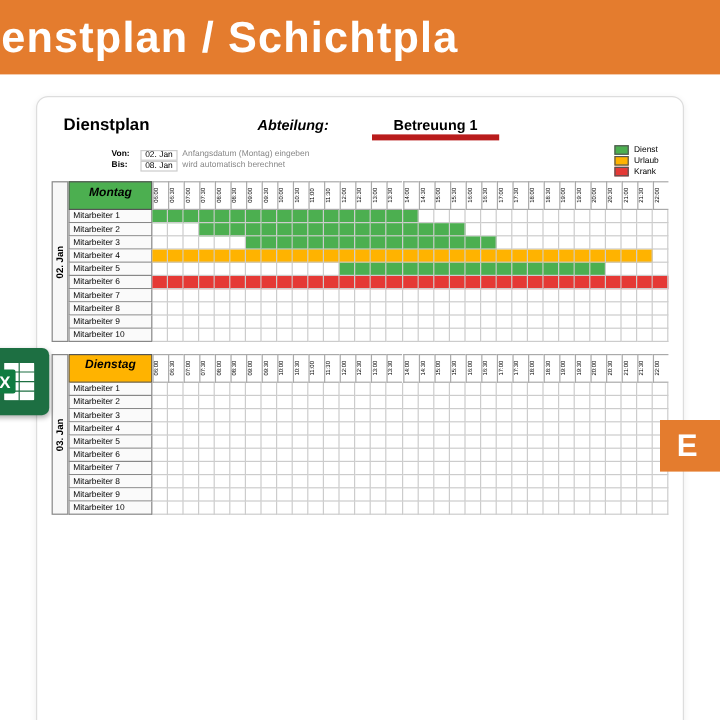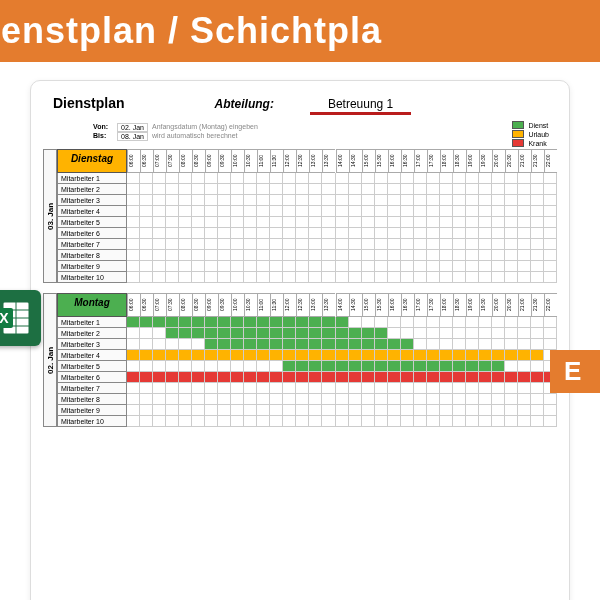--- a/index.html
+++ b/index.html
@@ -32,21 +32,21 @@
     overflow: hidden;
   }
   .header-row {
     display: flex;
     align-items: baseline;
     gap: 30px;
     margin-bottom: 8px;
   }
   .title-dienstplan { font-size: 14px; font-weight: bold; margin-left: 10px;}
   .abteilung-label { font-size: 12px; font-weight: bold; margin-left: 60px; font-style: italic;}
-  .abteilung-val { font-size: 12px; border-bottom: 3px solid #b91c1c; padding: 0 18px 1px 18px; margin-left: 6px;}
+  .abteilung-val { font-size: 12px; border-bottom: 5px solid #b91c1c; padding: 0 18px 1px 18px; margin-left: 6px; font-weight: bold;}
   .date-range {
     display: flex; gap: 6px; font-size: 7px; margin-left: 50px; margin-bottom: 8px;
   }
   .date-range .lbl { font-weight: bold; width: 20px;}
   .date-range .val { border: 1px solid #ccc; padding: 0 3px; }
   .date-range .note { color: #888; }
   .legend {
     position: absolute; right: 20px; top: 40px; font-size: 7px;
   }
   .legend-row { display: flex; align-items: center; gap: 4px; margin-bottom: 1px;}
@@ -153,20 +153,443 @@
         <div class="swatch sw-orange"></div>
         <span>Urlaub</span>
       </div>
     <div class="legend-row">
         <div class="swatch sw-red"></div>
         <span>Krank</span>
       </div>
   </div>
 
   <div id="days-container">
+      <div class="day-block">
+        <div class="date-side">02. Jan</div>
+        <div class="grid-wrap">
+          <div class="day-header">
+            <div class="day-name montag-hdr">Montag</div>
+            <div class="time-cells">
+              <div class="time-cell">06:00</div>
+              <div class="time-cell">06:30</div>
+              <div class="time-cell">07:00</div>
+              <div class="time-cell">07:30</div>
+              <div class="time-cell">08:00</div>
+              <div class="time-cell">08:30</div>
+              <div class="time-cell">09:00</div>
+              <div class="time-cell">09:30</div>
+              <div class="time-cell">10:00</div>
+              <div class="time-cell">10:30</div>
+              <div class="time-cell">11:00</div>
+              <div class="time-cell">11:30</div>
+              <div class="time-cell">12:00</div>
+              <div class="time-cell">12:30</div>
+              <div class="time-cell">13:00</div>
+              <div class="time-cell">13:30</div>
+              <div class="time-cell">14:00</div>
+              <div class="time-cell">14:30</div>
+              <div class="time-cell">15:00</div>
+              <div class="time-cell">15:30</div>
+              <div class="time-cell">16:00</div>
+              <div class="time-cell">16:30</div>
+              <div class="time-cell">17:00</div>
+              <div class="time-cell">17:30</div>
+              <div class="time-cell">18:00</div>
+              <div class="time-cell">18:30</div>
+              <div class="time-cell">19:00</div>
+              <div class="time-cell">19:30</div>
+              <div class="time-cell">20:00</div>
+              <div class="time-cell">20:30</div>
+              <div class="time-cell">21:00</div>
+              <div class="time-cell">21:30</div>
+              <div class="time-cell">22:00</div>
+            </div>
+          </div>
+          <div class="emp-row">
+            <div class="emp-name">Mitarbeiter 1</div>
+            <div class="slot-cells">
+              <div class="slot s-g"></div>
+              <div class="slot s-g"></div>
+              <div class="slot s-g"></div>
+              <div class="slot s-g"></div>
+              <div class="slot s-g"></div>
+              <div class="slot s-g"></div>
+              <div class="slot s-g"></div>
+              <div class="slot s-g"></div>
+              <div class="slot s-g"></div>
+              <div class="slot s-g"></div>
+              <div class="slot s-g"></div>
+              <div class="slot s-g"></div>
+              <div class="slot s-g"></div>
+              <div class="slot s-g"></div>
+              <div class="slot s-g"></div>
+              <div class="slot s-g"></div>
+              <div class="slot s-g"></div>
+              <div class="slot "></div>
+              <div class="slot "></div>
+              <div class="slot "></div>
+              <div class="slot "></div>
+              <div class="slot "></div>
+              <div class="slot "></div>
+              <div class="slot "></div>
+              <div class="slot "></div>
+              <div class="slot "></div>
+              <div class="slot "></div>
+              <div class="slot "></div>
+              <div class="slot "></div>
+              <div class="slot "></div>
+              <div class="slot "></div>
+              <div class="slot "></div>
+              <div class="slot "></div>
+            </div>
+          </div>
+          <div class="emp-row">
+            <div class="emp-name">Mitarbeiter 2</div>
+            <div class="slot-cells">
+              <div class="slot "></div>
+              <div class="slot "></div>
+              <div class="slot "></div>
+              <div class="slot s-g"></div>
+              <div class="slot s-g"></div>
+              <div class="slot s-g"></div>
+              <div class="slot s-g"></div>
+              <div class="slot s-g"></div>
+              <div class="slot s-g"></div>
+              <div class="slot s-g"></div>
+              <div class="slot s-g"></div>
+              <div class="slot s-g"></div>
+              <div class="slot s-g"></div>
+              <div class="slot s-g"></div>
+              <div class="slot s-g"></div>
+              <div class="slot s-g"></div>
+              <div class="slot s-g"></div>
+              <div class="slot s-g"></div>
+              <div class="slot s-g"></div>
+              <div class="slot s-g"></div>
+              <div class="slot "></div>
+              <div class="slot "></div>
+              <div class="slot "></div>
+              <div class="slot "></div>
+              <div class="slot "></div>
+              <div class="slot "></div>
+              <div class="slot "></div>
+              <div class="slot "></div>
+              <div class="slot "></div>
+              <div class="slot "></div>
+              <div class="slot "></div>
+              <div class="slot "></div>
+              <div class="slot "></div>
+            </div>
+          </div>
+          <div class="emp-row">
+            <div class="emp-name">Mitarbeiter 3</div>
+            <div class="slot-cells">
+              <div class="slot "></div>
+              <div class="slot "></div>
+              <div class="slot "></div>
+              <div class="slot "></div>
+              <div class="slot "></div>
+              <div class="slot "></div>
+              <div class="slot s-g"></div>
+              <div class="slot s-g"></div>
+              <div class="slot s-g"></div>
+              <div class="slot s-g"></div>
+              <div class="slot s-g"></div>
+              <div class="slot s-g"></div>
+              <div class="slot s-g"></div>
+              <div class="slot s-g"></div>
+              <div class="slot s-g"></div>
+              <div class="slot s-g"></div>
+              <div class="slot s-g"></div>
+              <div class="slot s-g"></div>
+              <div class="slot s-g"></div>
+              <div class="slot s-g"></div>
+              <div class="slot s-g"></div>
+              <div class="slot s-g"></div>
+              <div class="slot "></div>
+              <div class="slot "></div>
+              <div class="slot "></div>
+              <div class="slot "></div>
+              <div class="slot "></div>
+              <div class="slot "></div>
+              <div class="slot "></div>
+              <div class="slot "></div>
+              <div class="slot "></div>
+              <div class="slot "></div>
+              <div class="slot "></div>
+            </div>
+          </div>
+          <div class="emp-row">
+            <div class="emp-name">Mitarbeiter 4</div>
+            <div class="slot-cells">
+              <div class="slot s-o"></div>
+              <div class="slot s-o"></div>
+              <div class="slot s-o"></div>
+              <div class="slot s-o"></div>
+              <div class="slot s-o"></div>
+              <div class="slot s-o"></div>
+              <div class="slot s-o"></div>
+              <div class="slot s-o"></div>
+              <div class="slot s-o"></div>
+              <div class="slot s-o"></div>
+              <div class="slot s-o"></div>
+              <div class="slot s-o"></div>
+              <div class="slot s-o"></div>
+              <div class="slot s-o"></div>
+              <div class="slot s-o"></div>
+              <div class="slot s-o"></div>
+              <div class="slot s-o"></div>
+              <div class="slot s-o"></div>
+              <div class="slot s-o"></div>
+              <div class="slot s-o"></div>
+              <div class="slot s-o"></div>
+              <div class="slot s-o"></div>
+              <div class="slot s-o"></div>
+              <div class="slot s-o"></div>
+              <div class="slot s-o"></div>
+              <div class="slot s-o"></div>
+              <div class="slot s-o"></div>
+              <div class="slot s-o"></div>
+              <div class="slot s-o"></div>
+              <div class="slot s-o"></div>
+              <div class="slot s-o"></div>
+              <div class="slot s-o"></div>
+              <div class="slot "></div>
+            </div>
+          </div>
+          <div class="emp-row">
+            <div class="emp-name">Mitarbeiter 5</div>
+            <div class="slot-cells">
+              <div class="slot "></div>
+              <div class="slot "></div>
+              <div class="slot "></div>
+              <div class="slot "></div>
+              <div class="slot "></div>
+              <div class="slot "></div>
+              <div class="slot "></div>
+              <div class="slot "></div>
+              <div class="slot "></div>
+              <div class="slot "></div>
+              <div class="slot "></div>
+              <div class="slot "></div>
+              <div class="slot s-g"></div>
+              <div class="slot s-g"></div>
+              <div class="slot s-g"></div>
+              <div class="slot s-g"></div>
+              <div class="slot s-g"></div>
+              <div class="slot s-g"></div>
+              <div class="slot s-g"></div>
+              <div class="slot s-g"></div>
+              <div class="slot s-g"></div>
+              <div class="slot s-g"></div>
+              <div class="slot s-g"></div>
+              <div class="slot s-g"></div>
+              <div class="slot s-g"></div>
+              <div class="slot s-g"></div>
+              <div class="slot s-g"></div>
+              <div class="slot s-g"></div>
+              <div class="slot s-g"></div>
+              <div class="slot "></div>
+              <div class="slot "></div>
+              <div class="slot "></div>
+              <div class="slot "></div>
+            </div>
+          </div>
+          <div class="emp-row">
+            <div class="emp-name">Mitarbeiter 6</div>
+            <div class="slot-cells">
+              <div class="slot s-r"></div>
+              <div class="slot s-r"></div>
+              <div class="slot s-r"></div>
+              <div class="slot s-r"></div>
+              <div class="slot s-r"></div>
+              <div class="slot s-r"></div>
+              <div class="slot s-r"></div>
+              <div class="slot s-r"></div>
+              <div class="slot s-r"></div>
+              <div class="slot s-r"></div>
+              <div class="slot s-r"></div>
+              <div class="slot s-r"></div>
+              <div class="slot s-r"></div>
+              <div class="slot s-r"></div>
+              <div class="slot s-r"></div>
+              <div class="slot s-r"></div>
+              <div class="slot s-r"></div>
+              <div class="slot s-r"></div>
+              <div class="slot s-r"></div>
+              <div class="slot s-r"></div>
+              <div class="slot s-r"></div>
+              <div class="slot s-r"></div>
+              <div class="slot s-r"></div>
+              <div class="slot s-r"></div>
+              <div class="slot s-r"></div>
+              <div class="slot s-r"></div>
+              <div class="slot s-r"></div>
+              <div class="slot s-r"></div>
+              <div class="slot s-r"></div>
+              <div class="slot s-r"></div>
+              <div class="slot s-r"></div>
+              <div class="slot s-r"></div>
+              <div class="slot s-r"></div>
+            </div>
+          </div>
+          <div class="emp-row">
+            <div class="emp-name">Mitarbeiter 7</div>
+            <div class="slot-cells">
+              <div class="slot "></div>
+              <div class="slot "></div>
+              <div class="slot "></div>
+              <div class="slot "></div>
+              <div class="slot "></div>
+              <div class="slot "></div>
+              <div class="slot "></div>
+              <div class="slot "></div>
+              <div class="slot "></div>
+              <div class="slot "></div>
+              <div class="slot "></div>
+              <div class="slot "></div>
+              <div class="slot "></div>
+              <div class="slot "></div>
+              <div class="slot "></div>
+              <div class="slot "></div>
+              <div class="slot "></div>
+              <div class="slot "></div>
+              <div class="slot "></div>
+              <div class="slot "></div>
+              <div class="slot "></div>
+              <div class="slot "></div>
+              <div class="slot "></div>
+              <div class="slot "></div>
+              <div class="slot "></div>
+              <div class="slot "></div>
+              <div class="slot "></div>
+              <div class="slot "></div>
+              <div class="slot "></div>
+              <div class="slot "></div>
+              <div class="slot "></div>
+              <div class="slot "></div>
+              <div class="slot "></div>
+            </div>
+          </div>
+          <div class="emp-row">
+            <div class="emp-name">Mitarbeiter 8</div>
+            <div class="slot-cells">
+              <div class="slot "></div>
+              <div class="slot "></div>
+              <div class="slot "></div>
+              <div class="slot "></div>
+              <div class="slot "></div>
+              <div class="slot "></div>
+              <div class="slot "></div>
+              <div class="slot "></div>
+              <div class="slot "></div>
+              <div class="slot "></div>
+              <div class="slot "></div>
+              <div class="slot "></div>
+              <div class="slot "></div>
+              <div class="slot "></div>
+              <div class="slot "></div>
+              <div class="slot "></div>
+              <div class="slot "></div>
+              <div class="slot "></div>
+              <div class="slot "></div>
+              <div class="slot "></div>
+              <div class="slot "></div>
+              <div class="slot "></div>
+              <div class="slot "></div>
+              <div class="slot "></div>
+              <div class="slot "></div>
+              <div class="slot "></div>
+              <div class="slot "></div>
+              <div class="slot "></div>
+              <div class="slot "></div>
+              <div class="slot "></div>
+              <div class="slot "></div>
+              <div class="slot "></div>
+              <div class="slot "></div>
+            </div>
+          </div>
+          <div class="emp-row">
+            <div class="emp-name">Mitarbeiter 9</div>
+            <div class="slot-cells">
+              <div class="slot "></div>
+              <div class="slot "></div>
+              <div class="slot "></div>
+              <div class="slot "></div>
+              <div class="slot "></div>
+              <div class="slot "></div>
+              <div class="slot "></div>
+              <div class="slot "></div>
+              <div class="slot "></div>
+              <div class="slot "></div>
+              <div class="slot "></div>
+              <div class="slot "></div>
+              <div class="slot "></div>
+              <div class="slot "></div>
+              <div class="slot "></div>
+              <div class="slot "></div>
+              <div class="slot "></div>
+              <div class="slot "></div>
+              <div class="slot "></div>
+              <div class="slot "></div>
+              <div class="slot "></div>
+              <div class="slot "></div>
+              <div class="slot "></div>
+              <div class="slot "></div>
+              <div class="slot "></div>
+              <div class="slot "></div>
+              <div class="slot "></div>
+              <div class="slot "></div>
+              <div class="slot "></div>
+              <div class="slot "></div>
+              <div class="slot "></div>
+              <div class="slot "></div>
+              <div class="slot "></div>
+            </div>
+          </div>
+          <div class="emp-row">
+            <div class="emp-name">Mitarbeiter 10</div>
+            <div class="slot-cells">
+              <div class="slot "></div>
+              <div class="slot "></div>
+              <div class="slot "></div>
+              <div class="slot "></div>
+              <div class="slot "></div>
+              <div class="slot "></div>
+              <div class="slot "></div>
+              <div class="slot "></div>
+              <div class="slot "></div>
+              <div class="slot "></div>
+              <div class="slot "></div>
+              <div class="slot "></div>
+              <div class="slot "></div>
+              <div class="slot "></div>
+              <div class="slot "></div>
+              <div class="slot "></div>
+              <div class="slot "></div>
+              <div class="slot "></div>
+              <div class="slot "></div>
+              <div class="slot "></div>
+              <div class="slot "></div>
+              <div class="slot "></div>
+              <div class="slot "></div>
+              <div class="slot "></div>
+              <div class="slot "></div>
+              <div class="slot "></div>
+              <div class="slot "></div>
+              <div class="slot "></div>
+              <div class="slot "></div>
+              <div class="slot "></div>
+              <div class="slot "></div>
+              <div class="slot "></div>
+              <div class="slot "></div>
+            </div>
+          </div>
+        </div>
+      </div>
       <div class="day-block">
         <div class="date-side">03. Jan</div>
         <div class="grid-wrap">
           <div class="day-header">
             <div class="day-name dienstag-hdr">Dienstag</div>
             <div class="time-cells">
               <div class="time-cell">06:00</div>
               <div class="time-cell">06:30</div>
               <div class="time-cell">07:00</div>
               <div class="time-cell">07:30</div>
@@ -576,443 +999,20 @@
               <div class="slot "></div>
               <div class="slot "></div>
               <div class="slot "></div>
               <div class="slot "></div>
               <div class="slot "></div>
               <div class="slot "></div>
             </div>
           </div>
         </div>
       </div>
-      <div class="day-block">
-        <div class="date-side">02. Jan</div>
-        <div class="grid-wrap">
-          <div class="day-header">
-            <div class="day-name montag-hdr">Montag</div>
-            <div class="time-cells">
-              <div class="time-cell">06:00</div>
-              <div class="time-cell">06:30</div>
-              <div class="time-cell">07:00</div>
-              <div class="time-cell">07:30</div>
-              <div class="time-cell">08:00</div>
-              <div class="time-cell">08:30</div>
-              <div class="time-cell">09:00</div>
-              <div class="time-cell">09:30</div>
-              <div class="time-cell">10:00</div>
-              <div class="time-cell">10:30</div>
-              <div class="time-cell">11:00</div>
-              <div class="time-cell">11:30</div>
-              <div class="time-cell">12:00</div>
-              <div class="time-cell">12:30</div>
-              <div class="time-cell">13:00</div>
-              <div class="time-cell">13:30</div>
-              <div class="time-cell">14:00</div>
-              <div class="time-cell">14:30</div>
-              <div class="time-cell">15:00</div>
-              <div class="time-cell">15:30</div>
-              <div class="time-cell">16:00</div>
-              <div class="time-cell">16:30</div>
-              <div class="time-cell">17:00</div>
-              <div class="time-cell">17:30</div>
-              <div class="time-cell">18:00</div>
-              <div class="time-cell">18:30</div>
-              <div class="time-cell">19:00</div>
-              <div class="time-cell">19:30</div>
-              <div class="time-cell">20:00</div>
-              <div class="time-cell">20:30</div>
-              <div class="time-cell">21:00</div>
-              <div class="time-cell">21:30</div>
-              <div class="time-cell">22:00</div>
-            </div>
-          </div>
-          <div class="emp-row">
-            <div class="emp-name">Mitarbeiter 1</div>
-            <div class="slot-cells">
-              <div class="slot s-g"></div>
-              <div class="slot s-g"></div>
-              <div class="slot s-g"></div>
-              <div class="slot s-g"></div>
-              <div class="slot s-g"></div>
-              <div class="slot s-g"></div>
-              <div class="slot s-g"></div>
-              <div class="slot s-g"></div>
-              <div class="slot s-g"></div>
-              <div class="slot s-g"></div>
-              <div class="slot s-g"></div>
-              <div class="slot s-g"></div>
-              <div class="slot s-g"></div>
-              <div class="slot s-g"></div>
-              <div class="slot s-g"></div>
-              <div class="slot s-g"></div>
-              <div class="slot s-g"></div>
-              <div class="slot "></div>
-              <div class="slot "></div>
-              <div class="slot "></div>
-              <div class="slot "></div>
-              <div class="slot "></div>
-              <div class="slot "></div>
-              <div class="slot "></div>
-              <div class="slot "></div>
-              <div class="slot "></div>
-              <div class="slot "></div>
-              <div class="slot "></div>
-              <div class="slot "></div>
-              <div class="slot "></div>
-              <div class="slot "></div>
-              <div class="slot "></div>
-              <div class="slot "></div>
-            </div>
-          </div>
-          <div class="emp-row">
-            <div class="emp-name">Mitarbeiter 2</div>
-            <div class="slot-cells">
-              <div class="slot "></div>
-              <div class="slot "></div>
-              <div class="slot "></div>
-              <div class="slot s-g"></div>
-              <div class="slot s-g"></div>
-              <div class="slot s-g"></div>
-              <div class="slot s-g"></div>
-              <div class="slot s-g"></div>
-              <div class="slot s-g"></div>
-              <div class="slot s-g"></div>
-              <div class="slot s-g"></div>
-              <div class="slot s-g"></div>
-              <div class="slot s-g"></div>
-              <div class="slot s-g"></div>
-              <div class="slot s-g"></div>
-              <div class="slot s-g"></div>
-              <div class="slot s-g"></div>
-              <div class="slot s-g"></div>
-              <div class="slot s-g"></div>
-              <div class="slot s-g"></div>
-              <div class="slot "></div>
-              <div class="slot "></div>
-              <div class="slot "></div>
-              <div class="slot "></div>
-              <div class="slot "></div>
-              <div class="slot "></div>
-              <div class="slot "></div>
-              <div class="slot "></div>
-              <div class="slot "></div>
-              <div class="slot "></div>
-              <div class="slot "></div>
-              <div class="slot "></div>
-              <div class="slot "></div>
-            </div>
-          </div>
-          <div class="emp-row">
-            <div class="emp-name">Mitarbeiter 3</div>
-            <div class="slot-cells">
-              <div class="slot "></div>
-              <div class="slot "></div>
-              <div class="slot "></div>
-              <div class="slot "></div>
-              <div class="slot "></div>
-              <div class="slot "></div>
-              <div class="slot s-g"></div>
-              <div class="slot s-g"></div>
-              <div class="slot s-g"></div>
-              <div class="slot s-g"></div>
-              <div class="slot s-g"></div>
-              <div class="slot s-g"></div>
-              <div class="slot s-g"></div>
-              <div class="slot s-g"></div>
-              <div class="slot s-g"></div>
-              <div class="slot s-g"></div>
-              <div class="slot s-g"></div>
-              <div class="slot s-g"></div>
-              <div class="slot s-g"></div>
-              <div class="slot s-g"></div>
-              <div class="slot s-g"></div>
-              <div class="slot s-g"></div>
-              <div class="slot "></div>
-              <div class="slot "></div>
-              <div class="slot "></div>
-              <div class="slot "></div>
-              <div class="slot "></div>
-              <div class="slot "></div>
-              <div class="slot "></div>
-              <div class="slot "></div>
-              <div class="slot "></div>
-              <div class="slot "></div>
-              <div class="slot "></div>
-            </div>
-          </div>
-          <div class="emp-row">
-            <div class="emp-name">Mitarbeiter 4</div>
-            <div class="slot-cells">
-              <div class="slot s-o"></div>
-              <div class="slot s-o"></div>
-              <div class="slot s-o"></div>
-              <div class="slot s-o"></div>
-              <div class="slot s-o"></div>
-              <div class="slot s-o"></div>
-              <div class="slot s-o"></div>
-              <div class="slot s-o"></div>
-              <div class="slot s-o"></div>
-              <div class="slot s-o"></div>
-              <div class="slot s-o"></div>
-              <div class="slot s-o"></div>
-              <div class="slot s-o"></div>
-              <div class="slot s-o"></div>
-              <div class="slot s-o"></div>
-              <div class="slot s-o"></div>
-              <div class="slot s-o"></div>
-              <div class="slot s-o"></div>
-              <div class="slot s-o"></div>
-              <div class="slot s-o"></div>
-              <div class="slot s-o"></div>
-              <div class="slot s-o"></div>
-              <div class="slot s-o"></div>
-              <div class="slot s-o"></div>
-              <div class="slot s-o"></div>
-              <div class="slot s-o"></div>
-              <div class="slot s-o"></div>
-              <div class="slot s-o"></div>
-              <div class="slot s-o"></div>
-              <div class="slot s-o"></div>
-              <div class="slot s-o"></div>
-              <div class="slot s-o"></div>
-              <div class="slot "></div>
-            </div>
-          </div>
-          <div class="emp-row">
-            <div class="emp-name">Mitarbeiter 5</div>
-            <div class="slot-cells">
-              <div class="slot "></div>
-              <div class="slot "></div>
-              <div class="slot "></div>
-              <div class="slot "></div>
-              <div class="slot "></div>
-              <div class="slot "></div>
-              <div class="slot "></div>
-              <div class="slot "></div>
-              <div class="slot "></div>
-              <div class="slot "></div>
-              <div class="slot "></div>
-              <div class="slot "></div>
-              <div class="slot s-g"></div>
-              <div class="slot s-g"></div>
-              <div class="slot s-g"></div>
-              <div class="slot s-g"></div>
-              <div class="slot s-g"></div>
-              <div class="slot s-g"></div>
-              <div class="slot s-g"></div>
-              <div class="slot s-g"></div>
-              <div class="slot s-g"></div>
-              <div class="slot s-g"></div>
-              <div class="slot s-g"></div>
-              <div class="slot s-g"></div>
-              <div class="slot s-g"></div>
-              <div class="slot s-g"></div>
-              <div class="slot s-g"></div>
-              <div class="slot s-g"></div>
-              <div class="slot s-g"></div>
-              <div class="slot "></div>
-              <div class="slot "></div>
-              <div class="slot "></div>
-              <div class="slot "></div>
-            </div>
-          </div>
-          <div class="emp-row">
-            <div class="emp-name">Mitarbeiter 6</div>
-            <div class="slot-cells">
-              <div class="slot s-r"></div>
-              <div class="slot s-r"></div>
-              <div class="slot s-r"></div>
-              <div class="slot s-r"></div>
-              <div class="slot s-r"></div>
-              <div class="slot s-r"></div>
-              <div class="slot s-r"></div>
-              <div class="slot s-r"></div>
-              <div class="slot s-r"></div>
-              <div class="slot s-r"></div>
-              <div class="slot s-r"></div>
-              <div class="slot s-r"></div>
-              <div class="slot s-r"></div>
-              <div class="slot s-r"></div>
-              <div class="slot s-r"></div>
-              <div class="slot s-r"></div>
-              <div class="slot s-r"></div>
-              <div class="slot s-r"></div>
-              <div class="slot s-r"></div>
-              <div class="slot s-r"></div>
-              <div class="slot s-r"></div>
-              <div class="slot s-r"></div>
-              <div class="slot s-r"></div>
-              <div class="slot s-r"></div>
-              <div class="slot s-r"></div>
-              <div class="slot s-r"></div>
-              <div class="slot s-r"></div>
-              <div class="slot s-r"></div>
-              <div class="slot s-r"></div>
-              <div class="slot s-r"></div>
-              <div class="slot s-r"></div>
-              <div class="slot s-r"></div>
-              <div class="slot s-r"></div>
-            </div>
-          </div>
-          <div class="emp-row">
-            <div class="emp-name">Mitarbeiter 7</div>
-            <div class="slot-cells">
-              <div class="slot "></div>
-              <div class="slot "></div>
-              <div class="slot "></div>
-              <div class="slot "></div>
-              <div class="slot "></div>
-              <div class="slot "></div>
-              <div class="slot "></div>
-              <div class="slot "></div>
-              <div class="slot "></div>
-              <div class="slot "></div>
-              <div class="slot "></div>
-              <div class="slot "></div>
-              <div class="slot "></div>
-              <div class="slot "></div>
-              <div class="slot "></div>
-              <div class="slot "></div>
-              <div class="slot "></div>
-              <div class="slot "></div>
-              <div class="slot "></div>
-              <div class="slot "></div>
-              <div class="slot "></div>
-              <div class="slot "></div>
-              <div class="slot "></div>
-              <div class="slot "></div>
-              <div class="slot "></div>
-              <div class="slot "></div>
-              <div class="slot "></div>
-              <div class="slot "></div>
-              <div class="slot "></div>
-              <div class="slot "></div>
-              <div class="slot "></div>
-              <div class="slot "></div>
-              <div class="slot "></div>
-            </div>
-          </div>
-          <div class="emp-row">
-            <div class="emp-name">Mitarbeiter 8</div>
-            <div class="slot-cells">
-              <div class="slot "></div>
-              <div class="slot "></div>
-              <div class="slot "></div>
-              <div class="slot "></div>
-              <div class="slot "></div>
-              <div class="slot "></div>
-              <div class="slot "></div>
-              <div class="slot "></div>
-              <div class="slot "></div>
-              <div class="slot "></div>
-              <div class="slot "></div>
-              <div class="slot "></div>
-              <div class="slot "></div>
-              <div class="slot "></div>
-              <div class="slot "></div>
-              <div class="slot "></div>
-              <div class="slot "></div>
-              <div class="slot "></div>
-              <div class="slot "></div>
-              <div class="slot "></div>
-              <div class="slot "></div>
-              <div class="slot "></div>
-              <div class="slot "></div>
-              <div class="slot "></div>
-              <div class="slot "></div>
-              <div class="slot "></div>
-              <div class="slot "></div>
-              <div class="slot "></div>
-              <div class="slot "></div>
-              <div class="slot "></div>
-              <div class="slot "></div>
-              <div class="slot "></div>
-              <div class="slot "></div>
-            </div>
-          </div>
-          <div class="emp-row">
-            <div class="emp-name">Mitarbeiter 9</div>
-            <div class="slot-cells">
-              <div class="slot "></div>
-              <div class="slot "></div>
-              <div class="slot "></div>
-              <div class="slot "></div>
-              <div class="slot "></div>
-              <div class="slot "></div>
-              <div class="slot "></div>
-              <div class="slot "></div>
-              <div class="slot "></div>
-              <div class="slot "></div>
-              <div class="slot "></div>
-              <div class="slot "></div>
-              <div class="slot "></div>
-              <div class="slot "></div>
-              <div class="slot "></div>
-              <div class="slot "></div>
-              <div class="slot "></div>
-              <div class="slot "></div>
-              <div class="slot "></div>
-              <div class="slot "></div>
-              <div class="slot "></div>
-              <div class="slot "></div>
-              <div class="slot "></div>
-              <div class="slot "></div>
-              <div class="slot "></div>
-              <div class="slot "></div>
-              <div class="slot "></div>
-              <div class="slot "></div>
-              <div class="slot "></div>
-              <div class="slot "></div>
-              <div class="slot "></div>
-              <div class="slot "></div>
-              <div class="slot "></div>
-            </div>
-          </div>
-          <div class="emp-row">
-            <div class="emp-name">Mitarbeiter 10</div>
-            <div class="slot-cells">
-              <div class="slot "></div>
-              <div class="slot "></div>
-              <div class="slot "></div>
-              <div class="slot "></div>
-              <div class="slot "></div>
-              <div class="slot "></div>
-              <div class="slot "></div>
-              <div class="slot "></div>
-              <div class="slot "></div>
-              <div class="slot "></div>
-              <div class="slot "></div>
-              <div class="slot "></div>
-              <div class="slot "></div>
-              <div class="slot "></div>
-              <div class="slot "></div>
-              <div class="slot "></div>
-              <div class="slot "></div>
-              <div class="slot "></div>
-              <div class="slot "></div>
-              <div class="slot "></div>
-              <div class="slot "></div>
-              <div class="slot "></div>
-              <div class="slot "></div>
-              <div class="slot "></div>
-              <div class="slot "></div>
-              <div class="slot "></div>
-              <div class="slot "></div>
-              <div class="slot "></div>
-              <div class="slot "></div>
-              <div class="slot "></div>
-              <div class="slot "></div>
-              <div class="slot "></div>
-              <div class="slot "></div>
-            </div>
-          </div>
-        </div>
-      </div>
     </div>
 
 </div>
 
 <div class="excel-logo">
   <svg viewBox="0 0 40 40">
     <rect x="10" y="4" width="26" height="32" fill="#fff" rx="2"></rect>
     <rect x="10" y="4" width="26" height="32" fill="none" stroke="#1d6f42" stroke-width="1"></rect>
     <line x1="10" y1="12" x2="36" y2="12" stroke="#1d6f42"></line>
       <line x1="10" y1="20" x2="36" y2="20" stroke="#1d6f42"></line>

